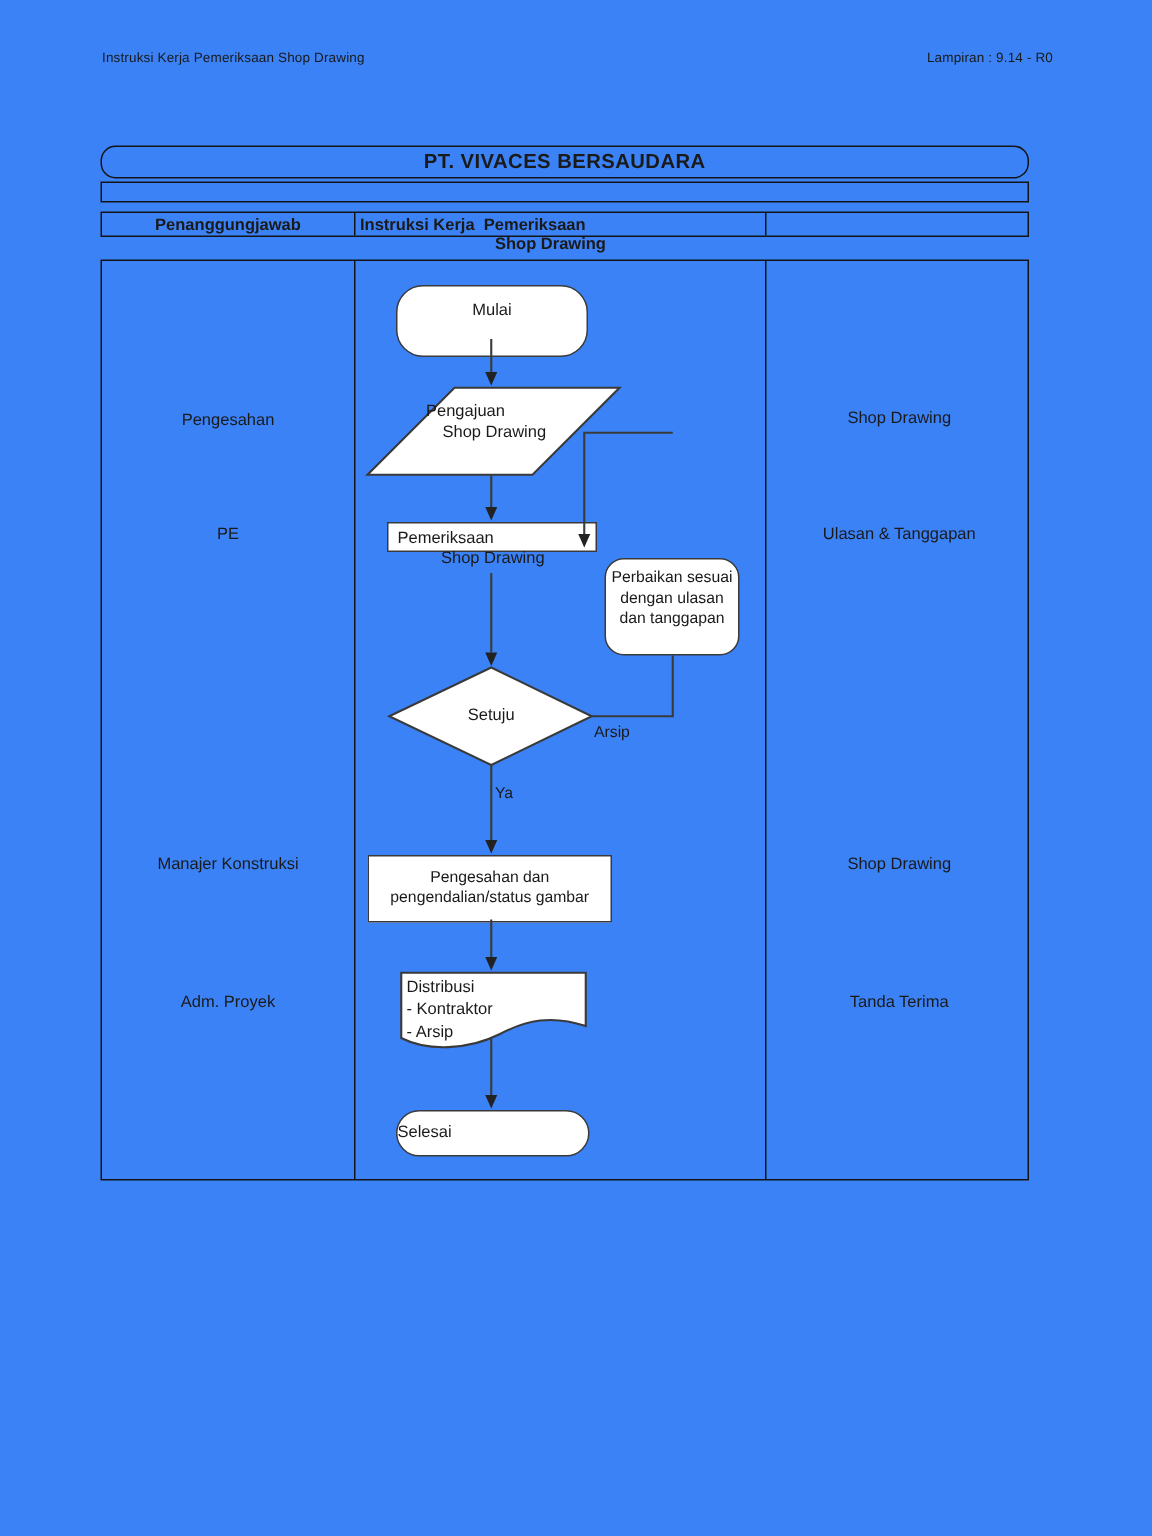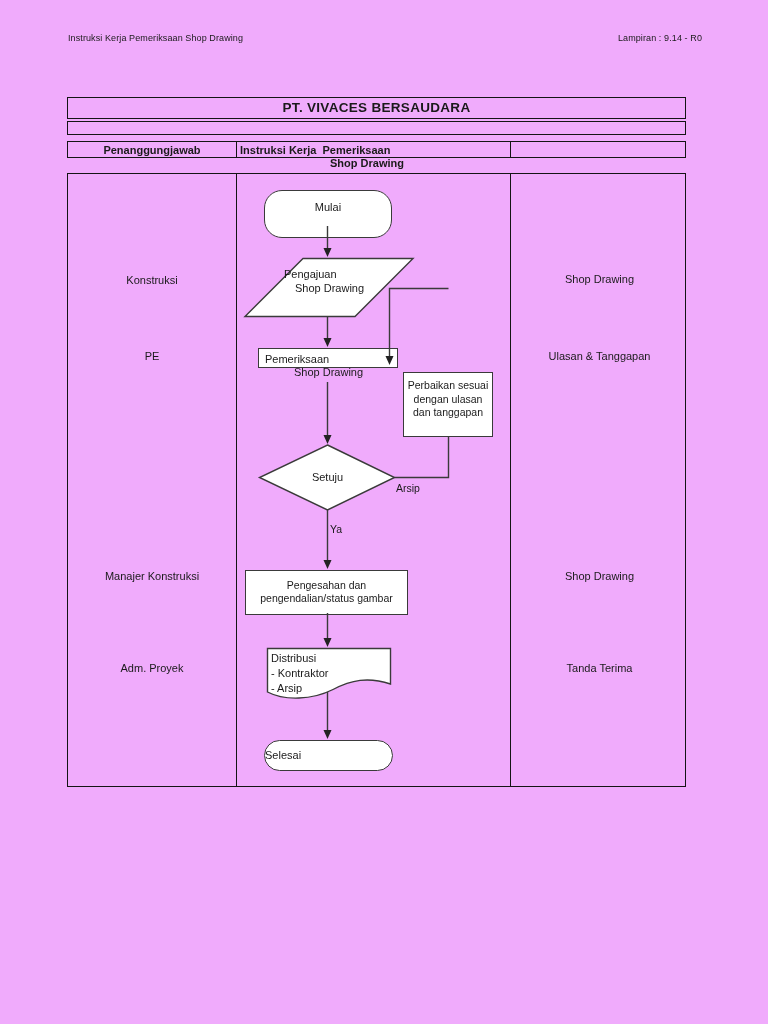--- a/index.html
+++ b/index.html
@@ -1,25 +1,25 @@
 <!DOCTYPE html>
 <html><head>
 <meta charset="utf-8">
 <style>
   html,body{margin:0;padding:0;background:#ffffff;}
-  .page{position:relative;width:768px;height:1024px;background:#f0abfc;
+  .page{position:relative;width:768px;height:1024px;background:#3b82f6;
         font-family:"Liberation Sans",sans-serif;color:#1a1a1a;overflow:hidden;}
 
   .hdr{position:absolute;top:33px;font-size:9px;letter-spacing:.1px;}
   .hdr-left{left:68px;}
   .hdr-right{right:66px;}
 
   .box{position:absolute;box-sizing:border-box;border:1.5px solid #141414;background:transparent;}
   .tbl-title{left:67px;top:97px;width:619px;height:22px;font-weight:bold;font-size:13.5px;
-             text-align:center;line-height:19px;letter-spacing:.3px;}
+             text-align:center;line-height:19px;letter-spacing:.3px;border-radius:10px;}
   .tbl-sub{left:67px;top:121px;width:619px;height:14px;}
   .tbl-head{left:67px;top:141px;width:619px;height:17px;display:flex;font-weight:bold;font-size:11px;}
   .tbl-body{left:67px;top:173px;width:619px;height:614px;display:flex;}
   .c1{width:169px;border-right:1.5px solid #141414;box-sizing:border-box;}
   .c2{width:274px;border-right:1.5px solid #141414;box-sizing:border-box;}
   .c3{flex:1;}
   .th1{display:flex;align-items:center;justify-content:center;}
   .th2{padding:2px 0 0 3px;white-space:pre-wrap;line-height:12.5px;}
   .th2 .l2{display:block;margin-left:90px;}
   .th3{text-align:center;padding-top:2px;line-height:12.5px;}
@@ -28,21 +28,21 @@
   .lcol{left:67px;width:170px;}
   .rcol{left:513px;width:173px;}
 
   .fc{position:absolute;box-sizing:border-box;border:1.4px solid #3a3a3a;background:#fff;
       font-size:11px;z-index:1;}
   .fc-start{left:264px;top:190px;width:128px;height:48px;border-radius:18px;
             text-align:center;line-height:33px;}
   .fc-inspect{left:258px;top:348px;width:140px;height:20px;line-height:13px;padding:4px 0 0 6px;}
   .fc-inspect .l2{display:block;margin-left:29px;}
   .fc-revise{left:403px;top:372px;width:90px;height:65px;font-size:10.5px;line-height:13.5px;
-             text-align:center;padding-top:6px;}
+             text-align:center;padding-top:6px;border-radius:13px;}
   .fc-approve{left:245px;top:570px;width:163px;height:45px;text-align:center;
               font-size:10.5px;line-height:13px;padding-top:8px;}
   .fc-end{left:264px;top:740px;width:129px;height:31px;border-radius:15.5px;
           text-align:left;line-height:28px;}
 
   .overlay{position:absolute;left:0;top:0;width:768px;height:1024px;z-index:2;pointer-events:none;}
   .shape{fill:#ffffff;stroke:#3a3a3a;stroke-width:1.4;}
   .edge{fill:none;stroke:#3a3a3a;stroke-width:1.4;}
   .tip{fill:#222;stroke:none;}
 
@@ -69,21 +69,21 @@
     <div class="c1 th1">Penanggungjawab</div>
     <div class="c2 th2"><span>Instruksi Kerja  Pemeriksaan</span><span class="l2">Shop Drawing</span></div>
   </div>
 
   <div class="box tbl-body">
     <div class="c1"></div>
     <div class="c2"></div>
     <div class="c3"></div>
   </div>
 
-  <div class="sidelabel lcol" style="top:274px">Konstruksi</div>
+  <div class="sidelabel lcol" style="top:274px">Pengesahan</div>
   <div class="sidelabel lcol" style="top:350px">PE</div>
   <div class="sidelabel lcol" style="top:570px">Manajer Konstruksi</div>
   <div class="sidelabel lcol" style="top:662px">Adm. Proyek</div>
 
   <div class="sidelabel rcol" style="top:273px">Shop Drawing</div>
   <div class="sidelabel rcol" style="top:350px">Ulasan &amp; Tanggapan</div>
   <div class="sidelabel rcol" style="top:570px">Shop Drawing</div>
   <div class="sidelabel rcol" style="top:662px">Tanda Terima</div>
 
   <div class="fc fc-start">Mulai</div>

